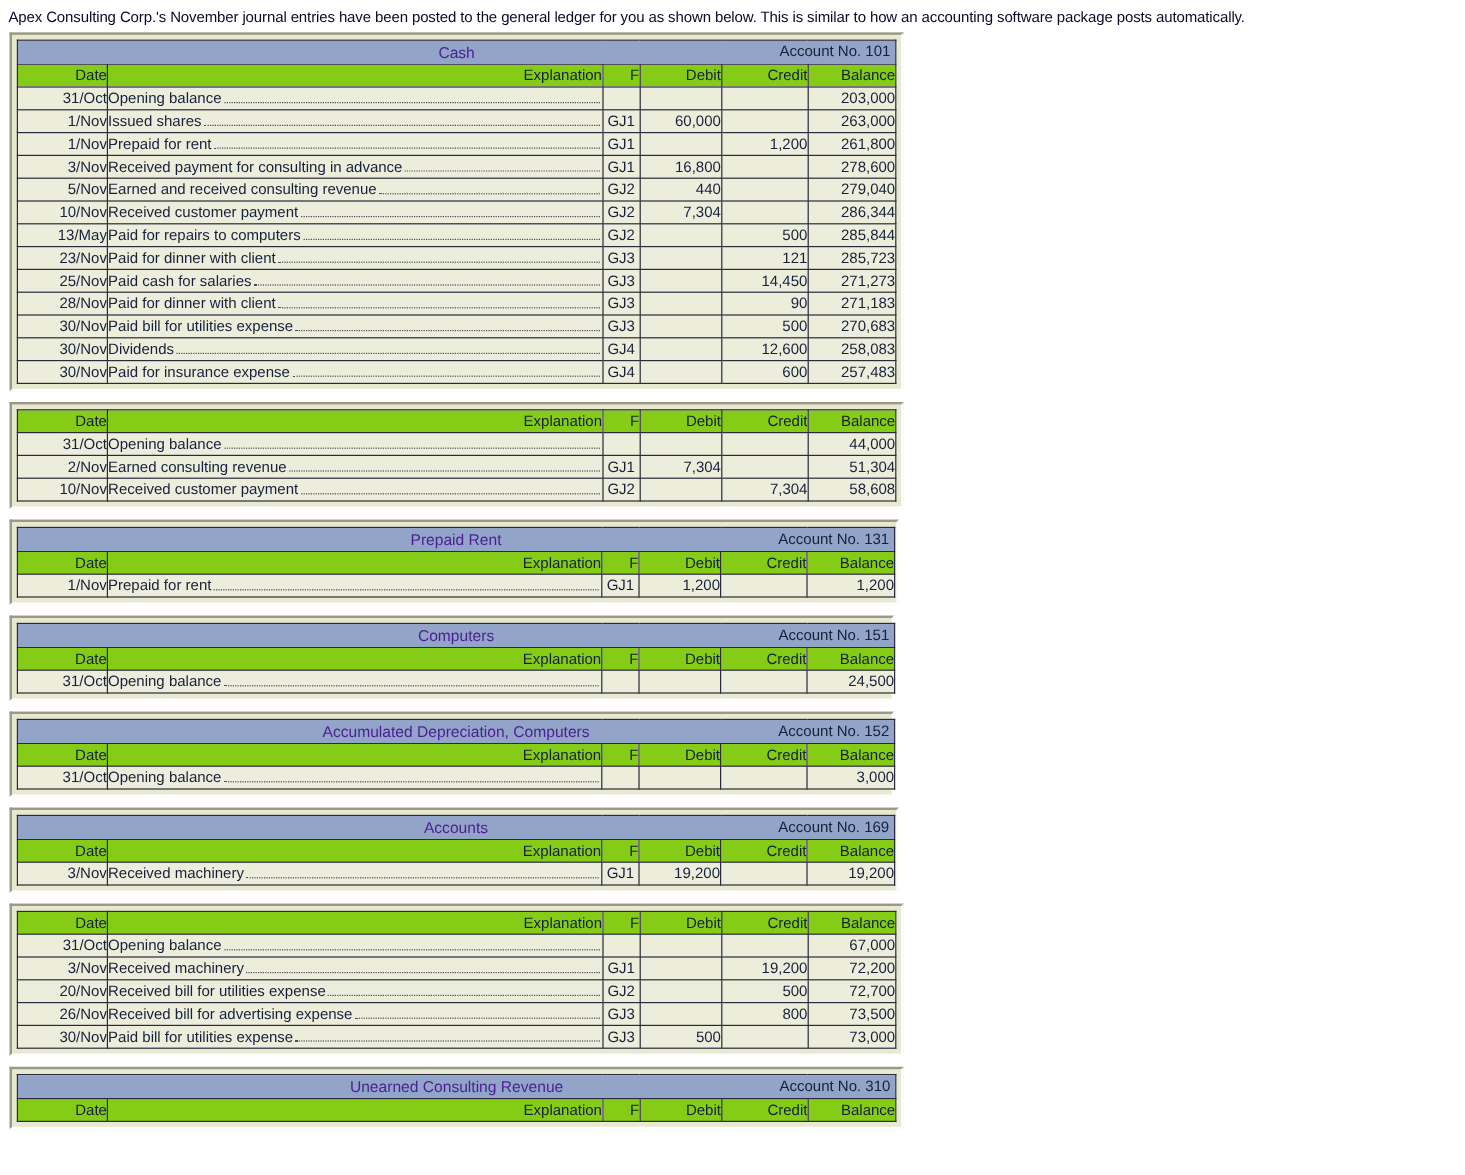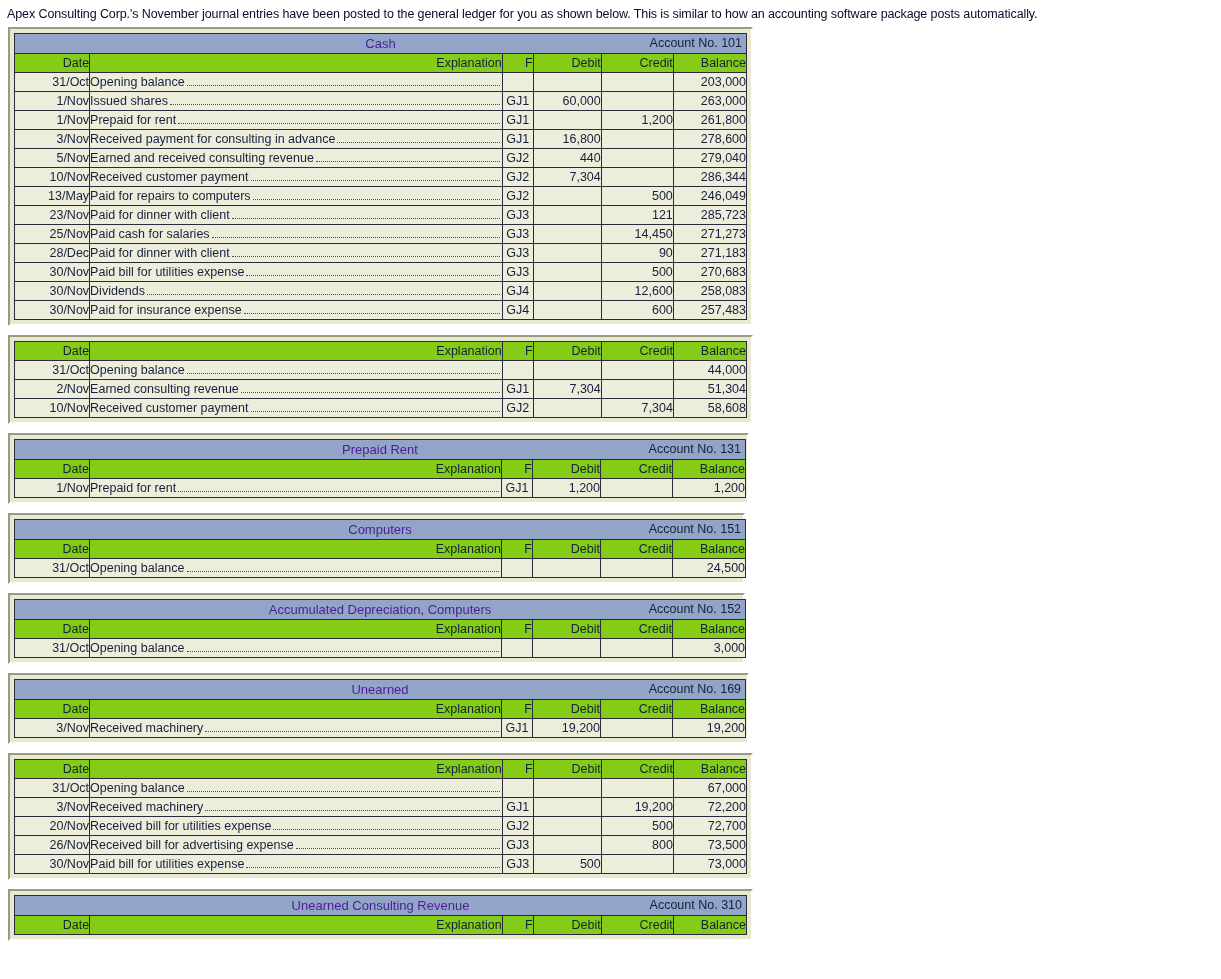--- a/index.html
+++ b/index.html
@@ -237,21 +237,21 @@
             <td class="c-date">13/May</td>
             <td class="c-expl">
               <div class="expl-wrap">
                 <span class="expl-text">Paid for repairs to computers</span>
                 <span class="expl-dots"></span>
               </div>
             </td>
             <td class="c-f">GJ2</td>
             <td class="c-debit"></td>
             <td class="c-credit">500</td>
-            <td class="c-balance">246,049</td>
+            <td class="c-balance">285,844</td>
           </tr>
           <tr>
             <td class="c-date">23/Nov</td>
             <td class="c-expl">
               <div class="expl-wrap">
                 <span class="expl-text">Paid for dinner with client</span>
                 <span class="expl-dots"></span>
               </div>
             </td>
             <td class="c-f">GJ3</td>
@@ -266,21 +266,21 @@
                 <span class="expl-text">Paid cash for salaries</span>
                 <span class="expl-dots"></span>
               </div>
             </td>
             <td class="c-f">GJ3</td>
             <td class="c-debit"></td>
             <td class="c-credit">14,450</td>
             <td class="c-balance">271,273</td>
           </tr>
           <tr>
-            <td class="c-date">28/Dec</td>
+            <td class="c-date">28/Nov</td>
             <td class="c-expl">
               <div class="expl-wrap">
                 <span class="expl-text">Paid for dinner with client</span>
                 <span class="expl-dots"></span>
               </div>
             </td>
             <td class="c-f">GJ3</td>
             <td class="c-debit"></td>
             <td class="c-credit">90</td>
             <td class="c-balance">271,183</td>
@@ -524,21 +524,21 @@
           <col style="width: 412px;">
           <col style="width: 31px;">
           <col style="width: 68px;">
           <col style="width: 72px;">
           <col style="width: 73px;">
         </colgroup>
         <tbody>
           <tr class="title-row">
             <td colspan="6">
               <div class="title-inner">
-                <span class="acct-name">Unearned</span>
+                <span class="acct-name">Accounts</span>
                 <span class="acct-no">Account No. 169</span>
               </div>
             </td>
           </tr>
           <tr class="col-head">
             <td>Date</td>
             <td>Explanation</td>
             <td>F</td>
             <td>Debit</td>
             <td>Credit</td>

